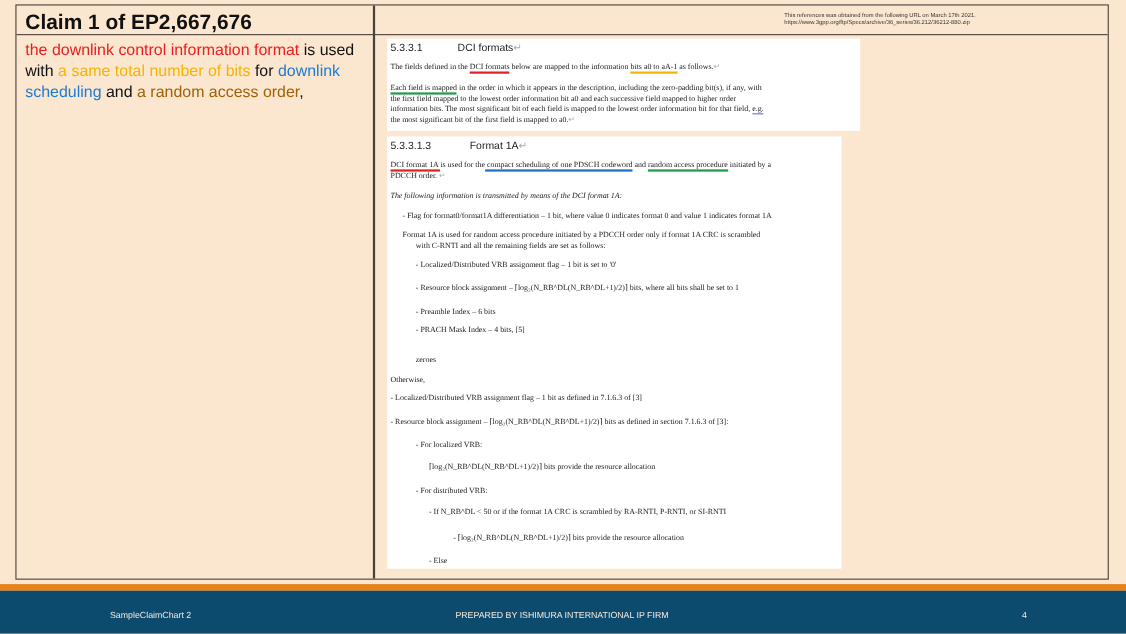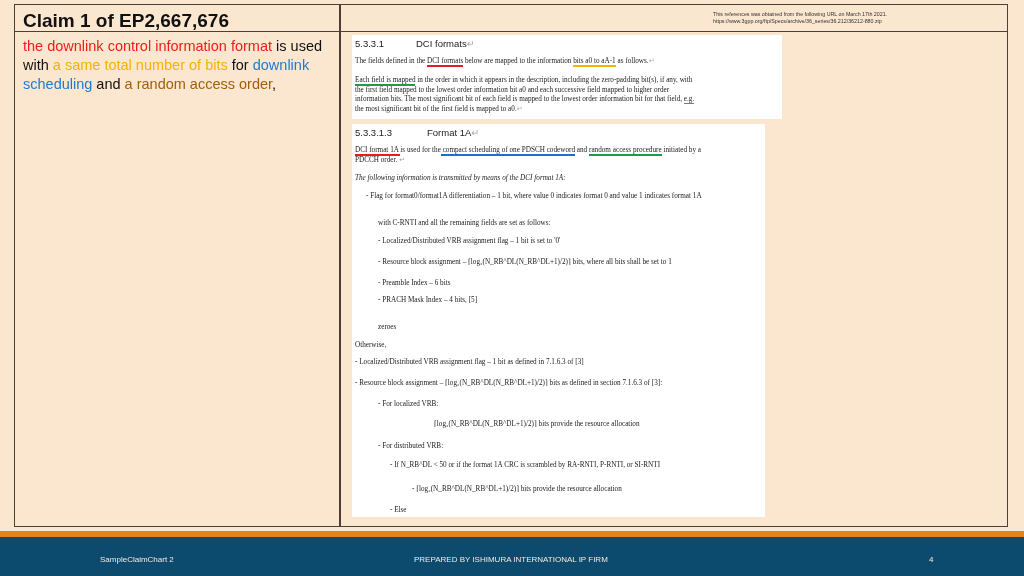--- a/index.html
+++ b/index.html
@@ -51,31 +51,32 @@
   <p style="left:3px;top:22px;"><span>The fields defined in the </span><span class="ul-red">DCI formats</span><span> below are mapped to the information </span><span class="ul-orange">bits a0 to aA-1</span><span> as follows.</span><span class="pm">↵</span></p>
   <p style="left:3px;top:41px;width:424px;"><span class="ul-green">Each field is mapped</span><span> in the order in which it appears in the description, including the zero-padding bit(s), if any, with</span><br><span>the first field mapped to the lowest order information bit a0 and each successive field mapped to higher order</span><br><span>information bits. The most significant bit of each field is mapped to the lowest order information bit for that field, </span><span class="ul-lblue">e.g.</span><br><span>the most significant bit of the first field is mapped to a0.</span><span class="pm">↵</span></p>
 </div>
 
 <div class="doc doc2">
   <span class="sec" style="left:3px;top:4px;">5.3.3.1.3</span>
   <span class="sec" style="left:75px;top:4px;"><span>Format 1A</span><span class="pm">↵</span></span>
   <p style="left:3px;top:22px;width:410px;"><span class="ul-red">DCI format 1A </span><span>is used for the</span><span class="ul-blue"> compact scheduling of one PDSCH codeword</span><span> and </span><span class="ul-green">random access procedure</span><span> initiated by a</span><br><span>PDCCH order.</span><span class="pm"> ↵</span></p>
   <p style="left:3px;top:50px;font-style:italic;">The following information is transmitted by means of the DCI format 1A:</p>
   <p style="left:14px;top:68px;">- Flag for format0/format1A differentiation – 1 bit, where value 0 indicates format 0 and value 1 indicates format 1A</p>
+  <p style="left:14px;top:85px;">Format 1A is used for random access procedure initiated by a PDCCH order only if format 1A CRC is scrambled</p>
   <p style="left:26px;top:95px;">with C-RNTI and all the remaining fields are set as follows:</p>
   <p style="left:26px;top:113px;">- Localized/Distributed VRB assignment flag – 1 bit is set to '0'</p>
   <p style="left:26px;top:134px;"><span>- Resource block assignment – </span><span class="ceil">⌈log₂(N_RB^DL(N_RB^DL+1)/2)⌉</span><span> bits, where all bits shall be set to 1</span></p>
   <p style="left:26px;top:155px;">- Preamble Index – 6 bits</p>
   <p style="left:26px;top:172px;">- PRACH Mask Index – 4 bits, [5]</p>
   <p style="left:26px;top:199px;">zeroes</p>
   <p style="left:3px;top:217px;">Otherwise,</p>
   <p style="left:3px;top:234px;">- Localized/Distributed VRB assignment flag – 1 bit as defined in 7.1.6.3 of [3]</p>
   <p style="left:3px;top:255px;"><span>- Resource block assignment – </span><span class="ceil">⌈log₂(N_RB^DL(N_RB^DL+1)/2)⌉</span><span> bits as defined in section 7.1.6.3 of [3]:</span></p>
   <p style="left:26px;top:276px;">- For localized VRB:</p>
-  <p style="left:38px;top:296px;margin-left:44px;"><span class="ceil">⌈log₂(N_RB^DL(N_RB^DL+1)/2)⌉</span><span> bits provide the resource allocation</span></p>
+  <p style="left:38px;top:296px;"><span class="ceil">⌈log₂(N_RB^DL(N_RB^DL+1)/2)⌉</span><span> bits provide the resource allocation</span></p>
   <p style="left:26px;top:318px;">- For distributed VRB:</p>
   <p style="left:38px;top:337px;"><span>- If </span><span>N_RB^DL &lt; 50</span><span> or if the format 1A CRC is scrambled by RA-RNTI, P-RNTI, or SI-RNTI</span></p>
   <p style="left:60px;top:361px;"><span>- </span><span class="ceil">⌈log₂(N_RB^DL(N_RB^DL+1)/2)⌉</span><span> bits provide the resource allocation</span></p>
   <p style="left:38px;top:382px;">- Else</p>
 </div>
 
 <div class="footer-orange"></div>
 <div class="footer">
   <span style="left:100px;">SampleClaimChart 2</span>
   <span style="left:414px;">PREPARED BY ISHIMURA INTERNATIONAL IP FIRM</span>

